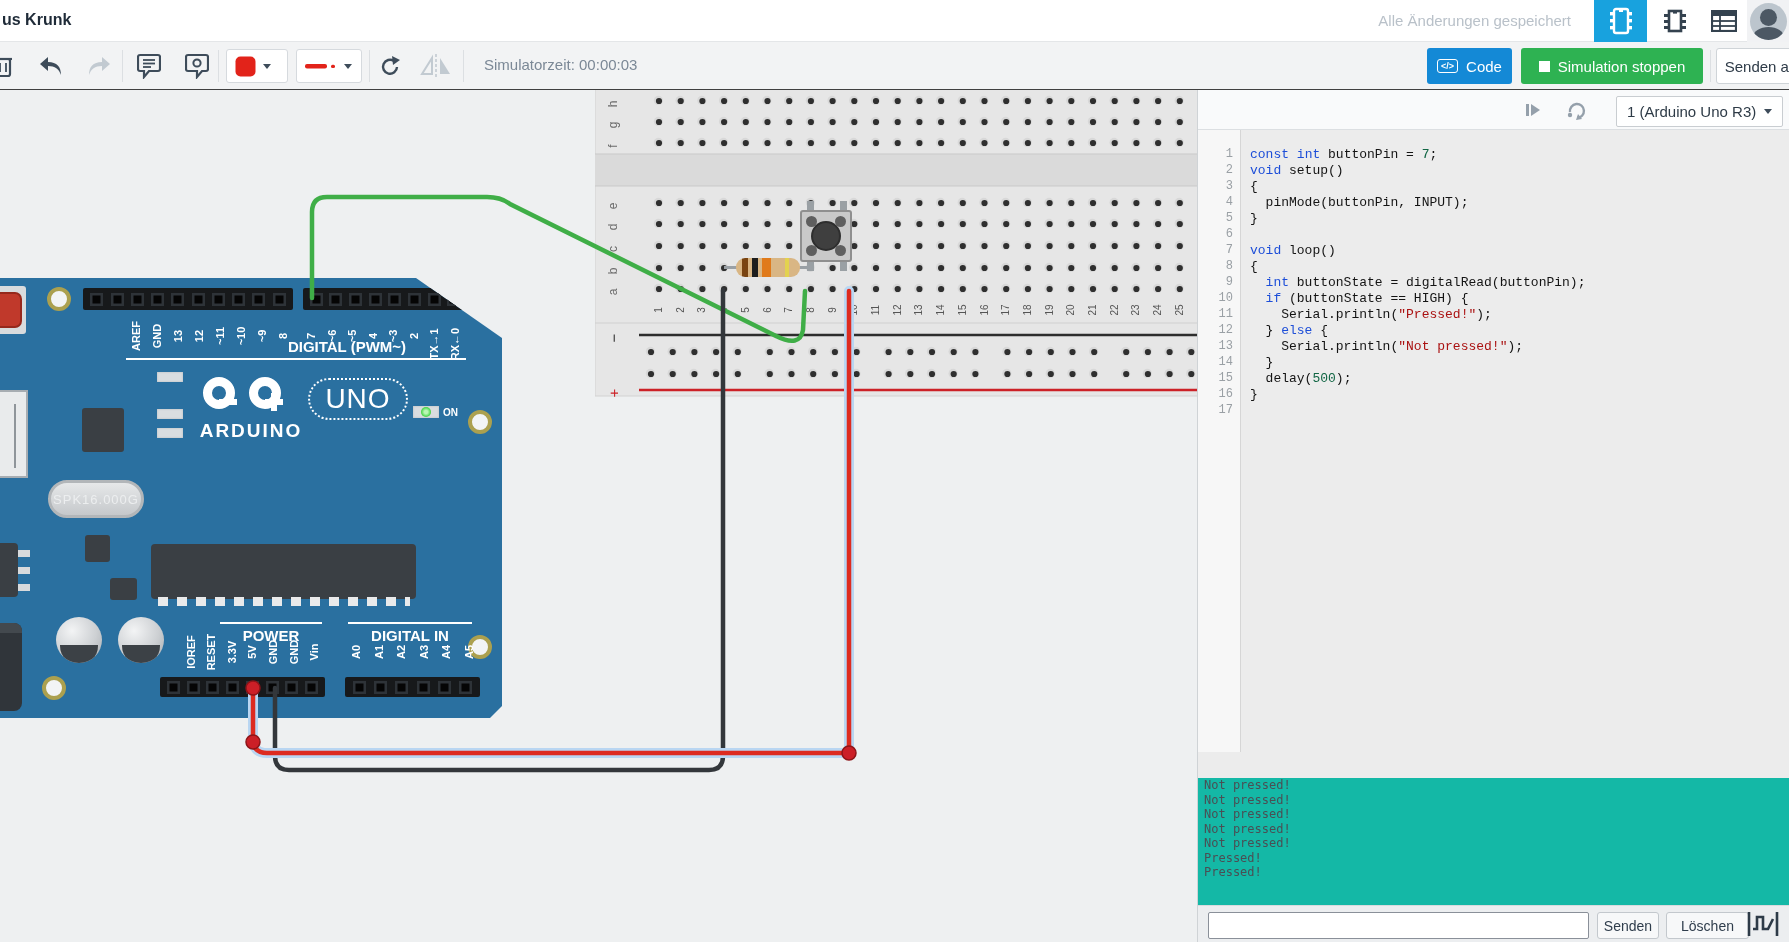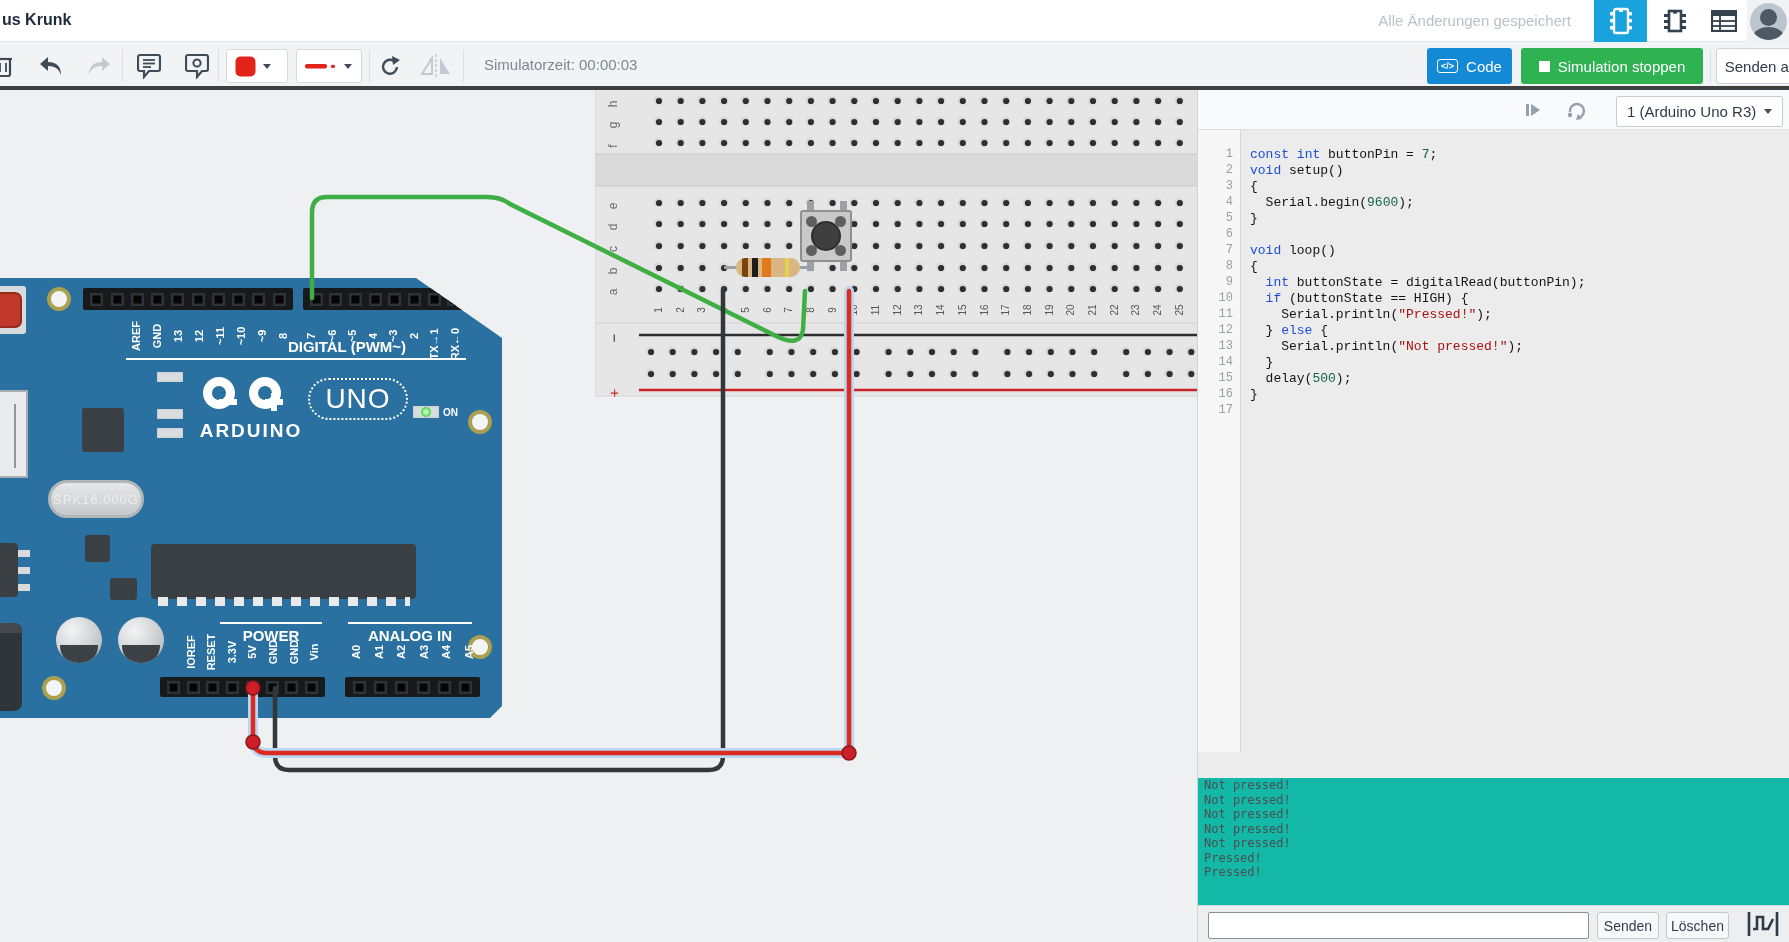--- a/index.html
+++ b/index.html
@@ -15,21 +15,21 @@
   .viewbtn{ position:absolute; top:0; height:42px; display:flex; align-items:center; justify-content:center; }
   .viewbtn.active{ background:#18a2de; }
   .avatar-tile{ position:absolute; right:0; top:0; width:42px; height:42px; background:#f1f2f4;
                 display:flex; align-items:center; justify-content:center; }
   .avatar{ width:37px; height:37px; border-radius:50%; background:#bcc5cd; overflow:hidden; position:relative; }
   .avatar .head{ position:absolute; left:10px; top:6px; width:17px; height:17px; border-radius:50%; background:#4c5864; }
   .avatar .body{ position:absolute; left:3px; top:24px; width:31px; height:20px; border-radius:50%; background:#4c5864; }
 
   
   .toolbar{ position:absolute; left:0; top:42px; width:1789px; height:48px; background:#f2f3f4;
-            border-bottom:4px solid #404040; z-index:39; }
+            border-bottom:1px solid #404040; z-index:39; }
   .tsep{ position:absolute; top:8px; width:1px; height:32px; background:#dcdfe2; }
   .ticon{ position:absolute; top:0; height:48px; display:flex; align-items:center; justify-content:center; }
   .tdrop{ position:absolute; top:7px; height:34px; background:#fff; border:1px solid #d6dade; border-radius:3px;
           display:flex; align-items:center; gap:7px; padding:0 8px; }
   .caret{ width:0; height:0; border-left:4.5px solid transparent; border-right:4.5px solid transparent;
           border-top:5.5px solid #3e4c5a; }
   .simtime{ position:absolute; left:484px; top:14px; font-size:15px; color:#7b8896; }
   .btn{ position:absolute; top:48px; height:36px; border-radius:3px; display:flex; align-items:center;
         justify-content:center; gap:8px; font-size:15px; cursor:pointer; }
   .btn-code{ left:1427px; width:85px; background:#1489d6; color:#fff; top:6px; }
@@ -871,21 +871,21 @@
         <div style="position:absolute;left:30px;top:41px;width:12px;height:7px;background:#d8dadc;"></div>
       </div>
       <div class="chip" style="left:193px;top:266px;width:265px;height:55px;border-radius:4px;"></div>
       <div style="position:absolute;left:200px;top:319px;width:252px;height:9px;background:repeating-linear-gradient(90deg,#e9eaeb 0 10px,transparent 10px 19px);"></div>
       <div class="cap" style="left:98px;top:339px;"></div>
       <div class="cap" style="left:160px;top:339px;"></div>
 
       <div class="wline" style="left:262px;top:344px;width:102px;"></div>
       <div class="blabel" style="left:262px;top:349px;width:102px;text-align:center;font-size:15px;">POWER</div>
       <div class="wline" style="left:390px;top:344px;width:124px;"></div>
-      <div class="blabel" style="left:390px;top:349px;width:124px;text-align:center;font-size:15px;">ANALOG IN</div>
+      <div class="blabel" style="left:390px;top:349px;width:124px;text-align:center;font-size:15px;">DIGITAL IN</div>
       <div id="power-labels">
           <span class="vlabel" style="left: 232.6px; top: 374px;">IOREF</span>
           <span class="vlabel" style="left: 253.2px; top: 374px;">RESET</span>
           <span class="vlabel" style="left: 273.8px; top: 374px;">3.3V</span>
           <span class="vlabel" style="left: 294.4px; top: 374px;">5V</span>
           <span class="vlabel" style="left: 315px; top: 374px;">GND</span>
           <span class="vlabel" style="left: 335.6px; top: 374px;">GND</span>
           <span class="vlabel" style="left: 356.2px; top: 374px;">Vin</span>
         </div>
       <div id="analog-labels">
@@ -981,21 +981,21 @@
             <div>14</div>
             <div>15</div>
             <div>16</div>
             <div>17</div>
           </div>
         </div>
       <div class="codelines" id="codelines">
           <div><span class="tok-k">const</span> <span class="tok-k">int</span> buttonPin = <span class="tok-n">7</span>;</div>
           <div><span class="tok-k">void</span> setup()</div>
           <div>{</div>
-          <div>  Serial.begin(<span class="tok-n">9600</span>);</div>
+          <div>  pinMode(buttonPin, INPUT);</div>
           <div>}</div>
           <div></div>
           <div><span class="tok-k">void</span> loop()</div>
           <div>{</div>
           <div>  <span class="tok-k">int</span> buttonState = digitalRead(buttonPin);</div>
           <div>  <span class="tok-k">if</span> (buttonState == HIGH) {</div>
           <div>    Serial.println(<span class="tok-s">"Pressed!"</span>);</div>
           <div>  } <span class="tok-k">else</span> {</div>
           <div>    Serial.println(<span class="tok-s">"Not pressed!"</span>);</div>
           <div>  }</div>
@@ -1013,21 +1013,21 @@
         <div>Not pressed!</div>
         <div>Pressed!</div>
         <div>Pressed!</div>
       </div>
 
     <div class="serial-bottom">
       <input class="serial-input" value="" style="">
       <div class="sbtn" style="left:399px;width:62px;">
         <span>Senden</span>
       </div>
-      <div class="sbtn" style="left:468px;width:63px;">
+      <div class="sbtn" style="left:468px;width:83px;">
         <span>Löschen</span>
       </div>
       <div style="position:absolute;left:548px;top:4px;">
         <svg width="34" height="28" viewBox="0 0 34 28">
             <g stroke="#2e3b48" stroke-width="2.6" fill="none">
               <line x1="3" y1="2" x2="3" y2="26"></line>
               <line x1="31" y1="2" x2="31" y2="26"></line>
               <path d="M7,19 L11,19 L11,7 L17,7 L17,19 L22,19 L27,9"></path>
             </g>
           </svg>

